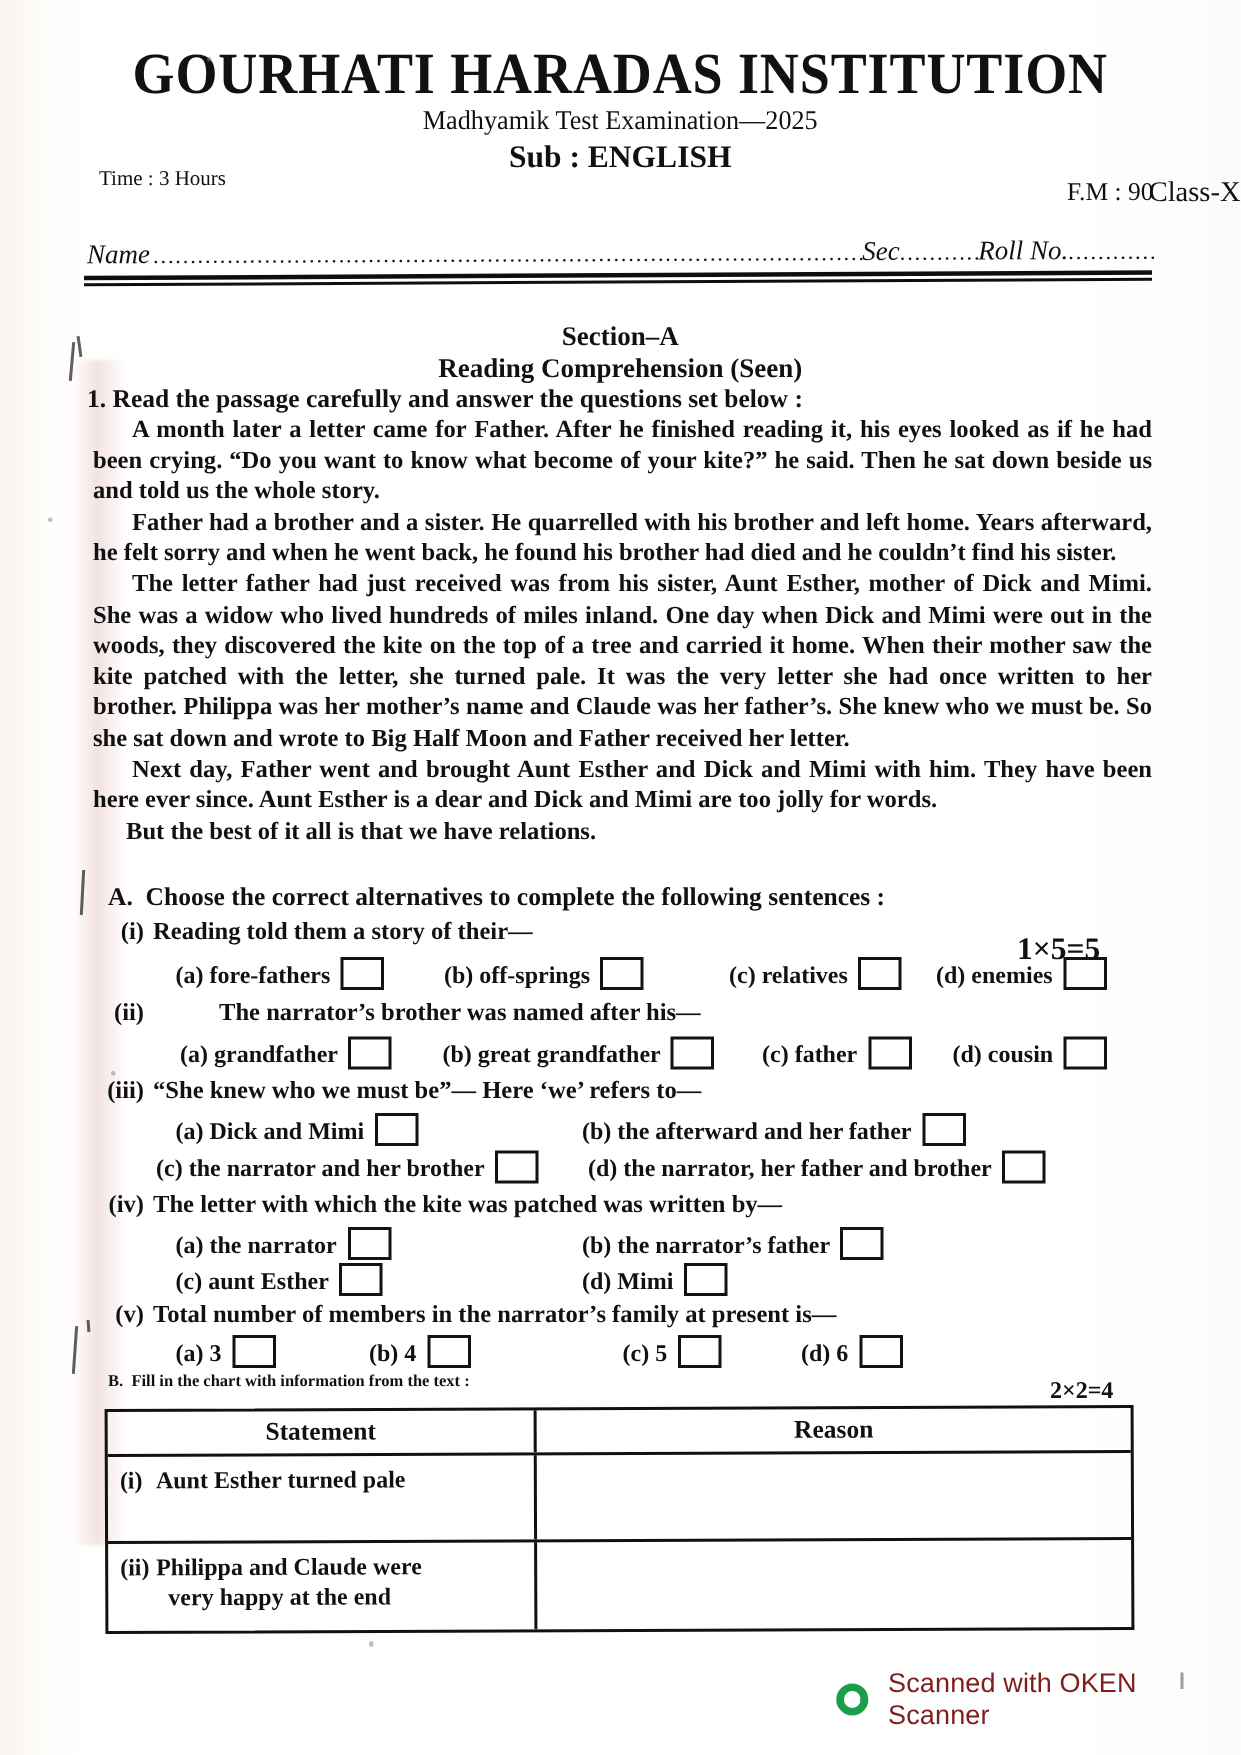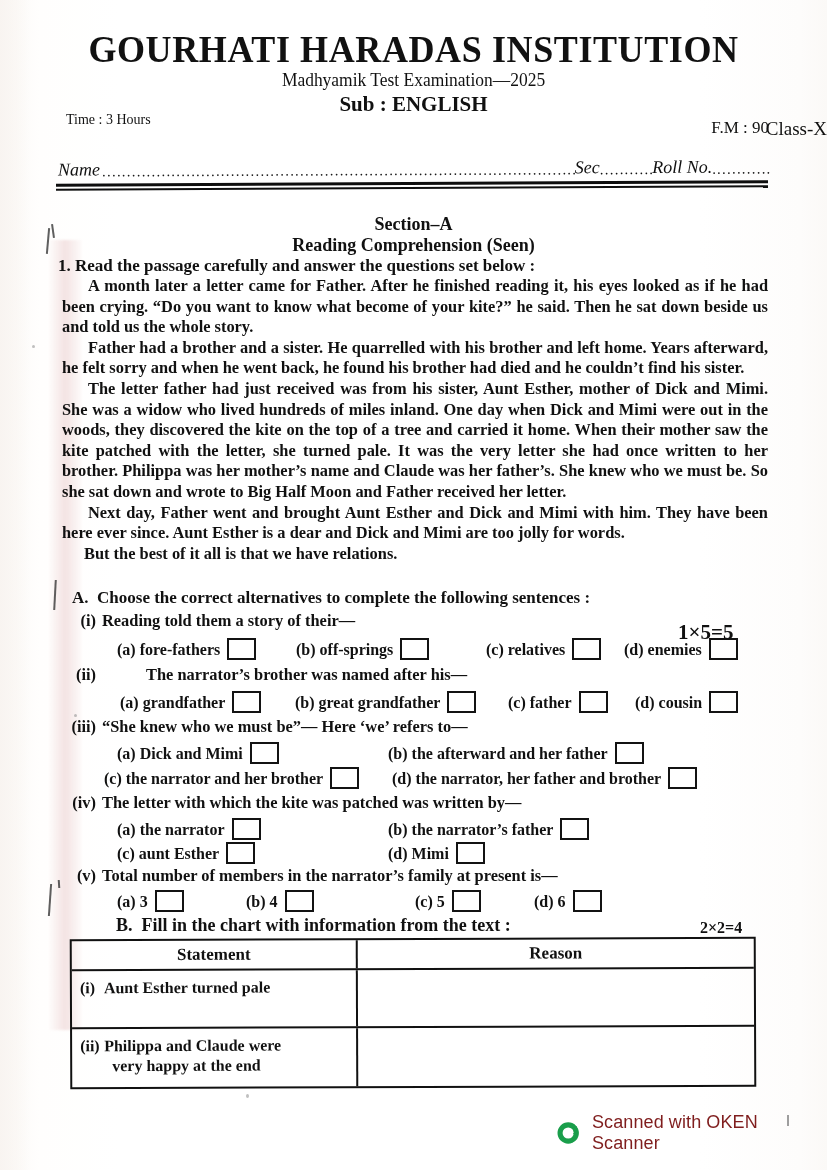--- a/index.html
+++ b/index.html
@@ -158,21 +158,21 @@
     width: 29px; height: 22px;
     border: 2px solid #131313;
     vertical-align: -5px;
     margin-left: 7px;
     background: transparent;
   }
 
   
   .partB-head {
     position:absolute; left: 72px; top: 915px;
-    font-size: 18px; font-weight: bold; margin-left: 44px;
+    font-size: 11px; font-weight: bold;
   }
   .partB-marks {
     position:absolute; left: 700px; top: 919px;
     font-size: 16px; font-weight: bold;
   }
 
   .chart {
     position: absolute;
     left: 70px; top: 938px;
     width: 686px; height: 150px;

